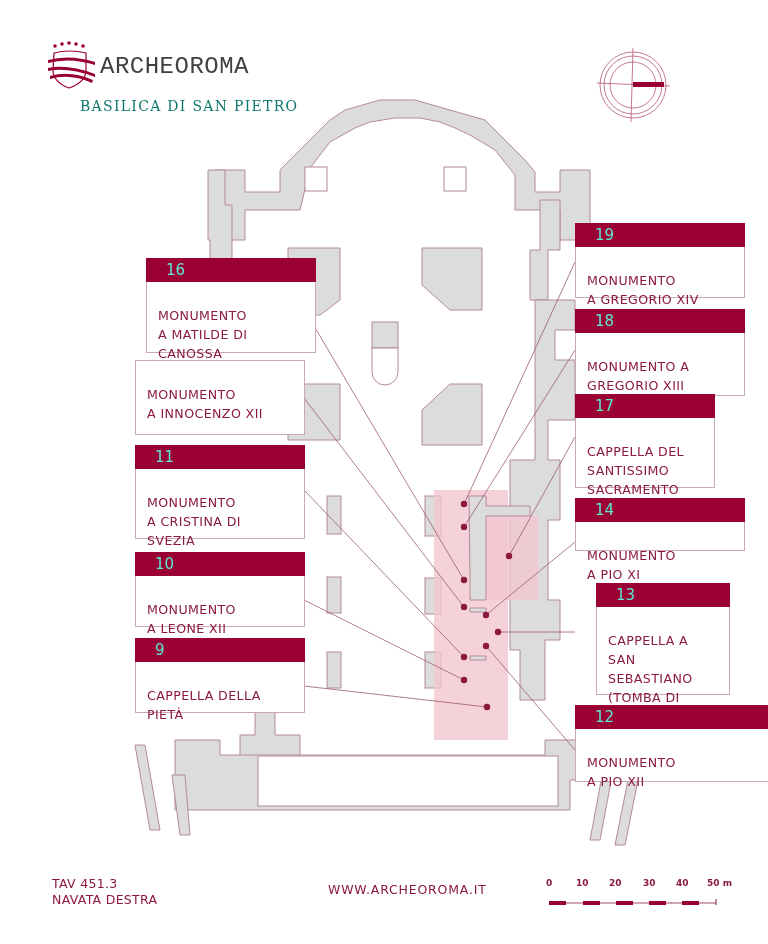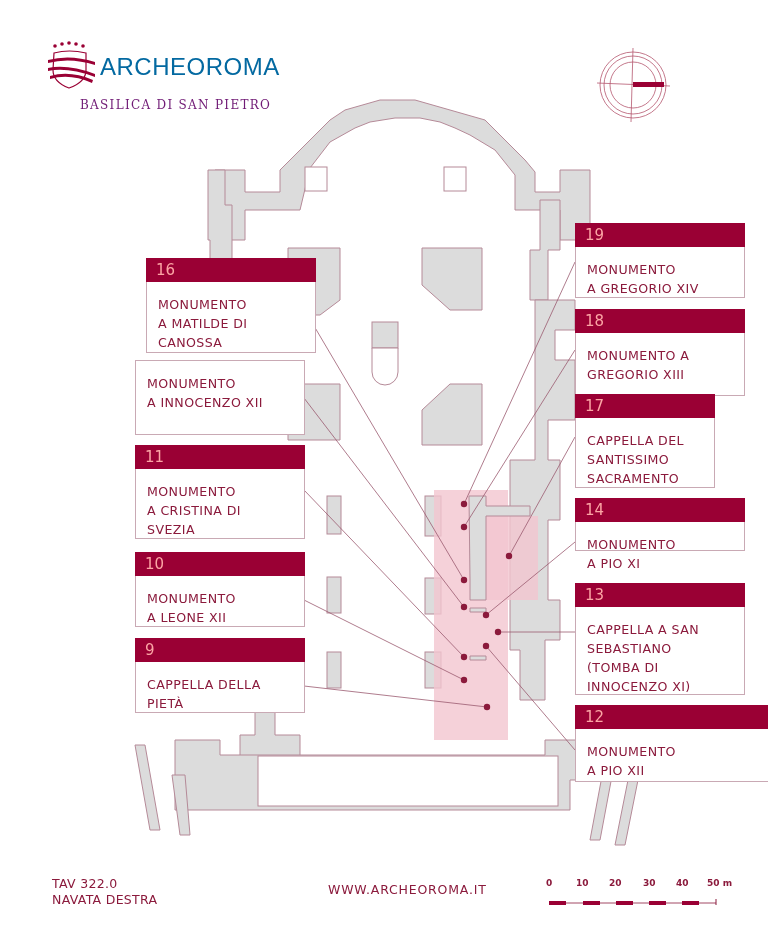--- a/index.html
+++ b/index.html
@@ -1,22 +1,22 @@
 <!DOCTYPE html>
 <html><head>
 <meta charset="utf-8">
 <style>
   html,body{margin:0;padding:0;background:#fff;}
   body{width:768px;height:944px;position:relative;overflow:hidden;font-family:"DejaVu Sans","Liberation Sans",sans-serif;color:#8b1a3c;}
   #map{position:absolute;left:0;top:0;width:768px;height:944px;}
-  .logo-text{position:absolute;left:100px;top:53px;font-family:Liberation Sans, sans-serif;font-size:24px;letter-spacing:0.5px;color:#0369a1;}
-  .subtitle{position:absolute;left:80px;top:98px;font-family:"DejaVu Serif","Liberation Serif",serif;font-size:12px;letter-spacing:1.3px;color:#701a75;}
+  .logo-text{position:absolute;left:100px;top:53px;font-family:Liberation Mono, monospace;font-size:24px;letter-spacing:0.5px;color:#404040;}
+  .subtitle{position:absolute;left:80px;top:98px;font-family:"DejaVu Serif","Liberation Serif",serif;font-size:14px;letter-spacing:1.3px;color:#0f766e;}
   .card{position:absolute;background:#fff;border:1px solid #c9a9b4;box-sizing:border-box;}
-  .card .num{background:#9a0034;color:#fca5a5;font-size:15px;height:24px;line-height:24px;padding-left:10px;margin:-1px -1px 0 -1px;}
-  .card .txt{font-size:12.6px;line-height:19px;padding:13px 10px 0 11px;letter-spacing:0.4px;color:#8b1a3c;white-space:pre-line;}
+  .card .num{background:#9a0034;color:#5eead4;font-size:15px;height:24px;line-height:24px;padding-left:20px;margin:-1px -1px 0 -1px;}
+  .card .txt{font-size:12.6px;line-height:19px;padding:24px 10px 0 11px;letter-spacing:0.4px;color:#8b1a3c;white-space:pre-line;}
   .footer-left{position:absolute;left:52px;top:876px;font-size:12.5px;line-height:16px;color:#8b1a3c;letter-spacing:0.3px;}
   .footer-url{position:absolute;left:304px;top:882px;font-size:12.5px;letter-spacing:0.8px;color:#8b1a3c;margin-left:24px;}
   .scale-labels{position:absolute;left:546px;top:878px;font-size:9px;font-weight:bold;color:#8b1a3c;}
   .scale-labels span{position:absolute;white-space:nowrap;}
 </style>
 </head>
 <body>
 
 <svg id="map" viewBox="0 0 768 944" xmlns="http://www.w3.org/2000/svg">
   <g fill="#dcdcdc" stroke="#b58a98" stroke-width="1">
@@ -165,35 +165,35 @@
   <div class="num">17</div>
   <div class="txt">CAPPELLA DEL
 SANTISSIMO
 SACRAMENTO</div>
 </div>
 <div class="card" style="left:575px;top:498px;width:170px;height:53px;">
   <div class="num">14</div>
   <div class="txt">MONUMENTO
 A PIO XI</div>
 </div>
-<div class="card" style="left:575px;top:583px;width:170px;height:112px;">
+<div class="card" style="left:596px;top:583px;width:134px;height:112px;">
   <div class="num">13</div>
   <div class="txt">CAPPELLA A SAN
 SEBASTIANO
 (TOMBA DI
 INNOCENZO XI)</div>
 </div>
 <div class="card" style="left:575px;top:705px;width:200px;height:77px;">
   <div class="num">12</div>
   <div class="txt">MONUMENTO
 A PIO XII</div>
 </div>
 
 <div class="footer-left">
-  <div>TAV 322.0</div>
+  <div>TAV 451.3</div>
   <div>NAVATA DESTRA</div>
 </div>
 <div class="footer-url">WWW.ARCHEOROMA.IT</div>
 
 <div class="scale-labels">
   <span style="left:0px;">0</span>
   <span style="left:30px;">10</span>
   <span style="left:63px;">20</span>
   <span style="left:97px;">30</span>
   <span style="left:130px;">40</span>

